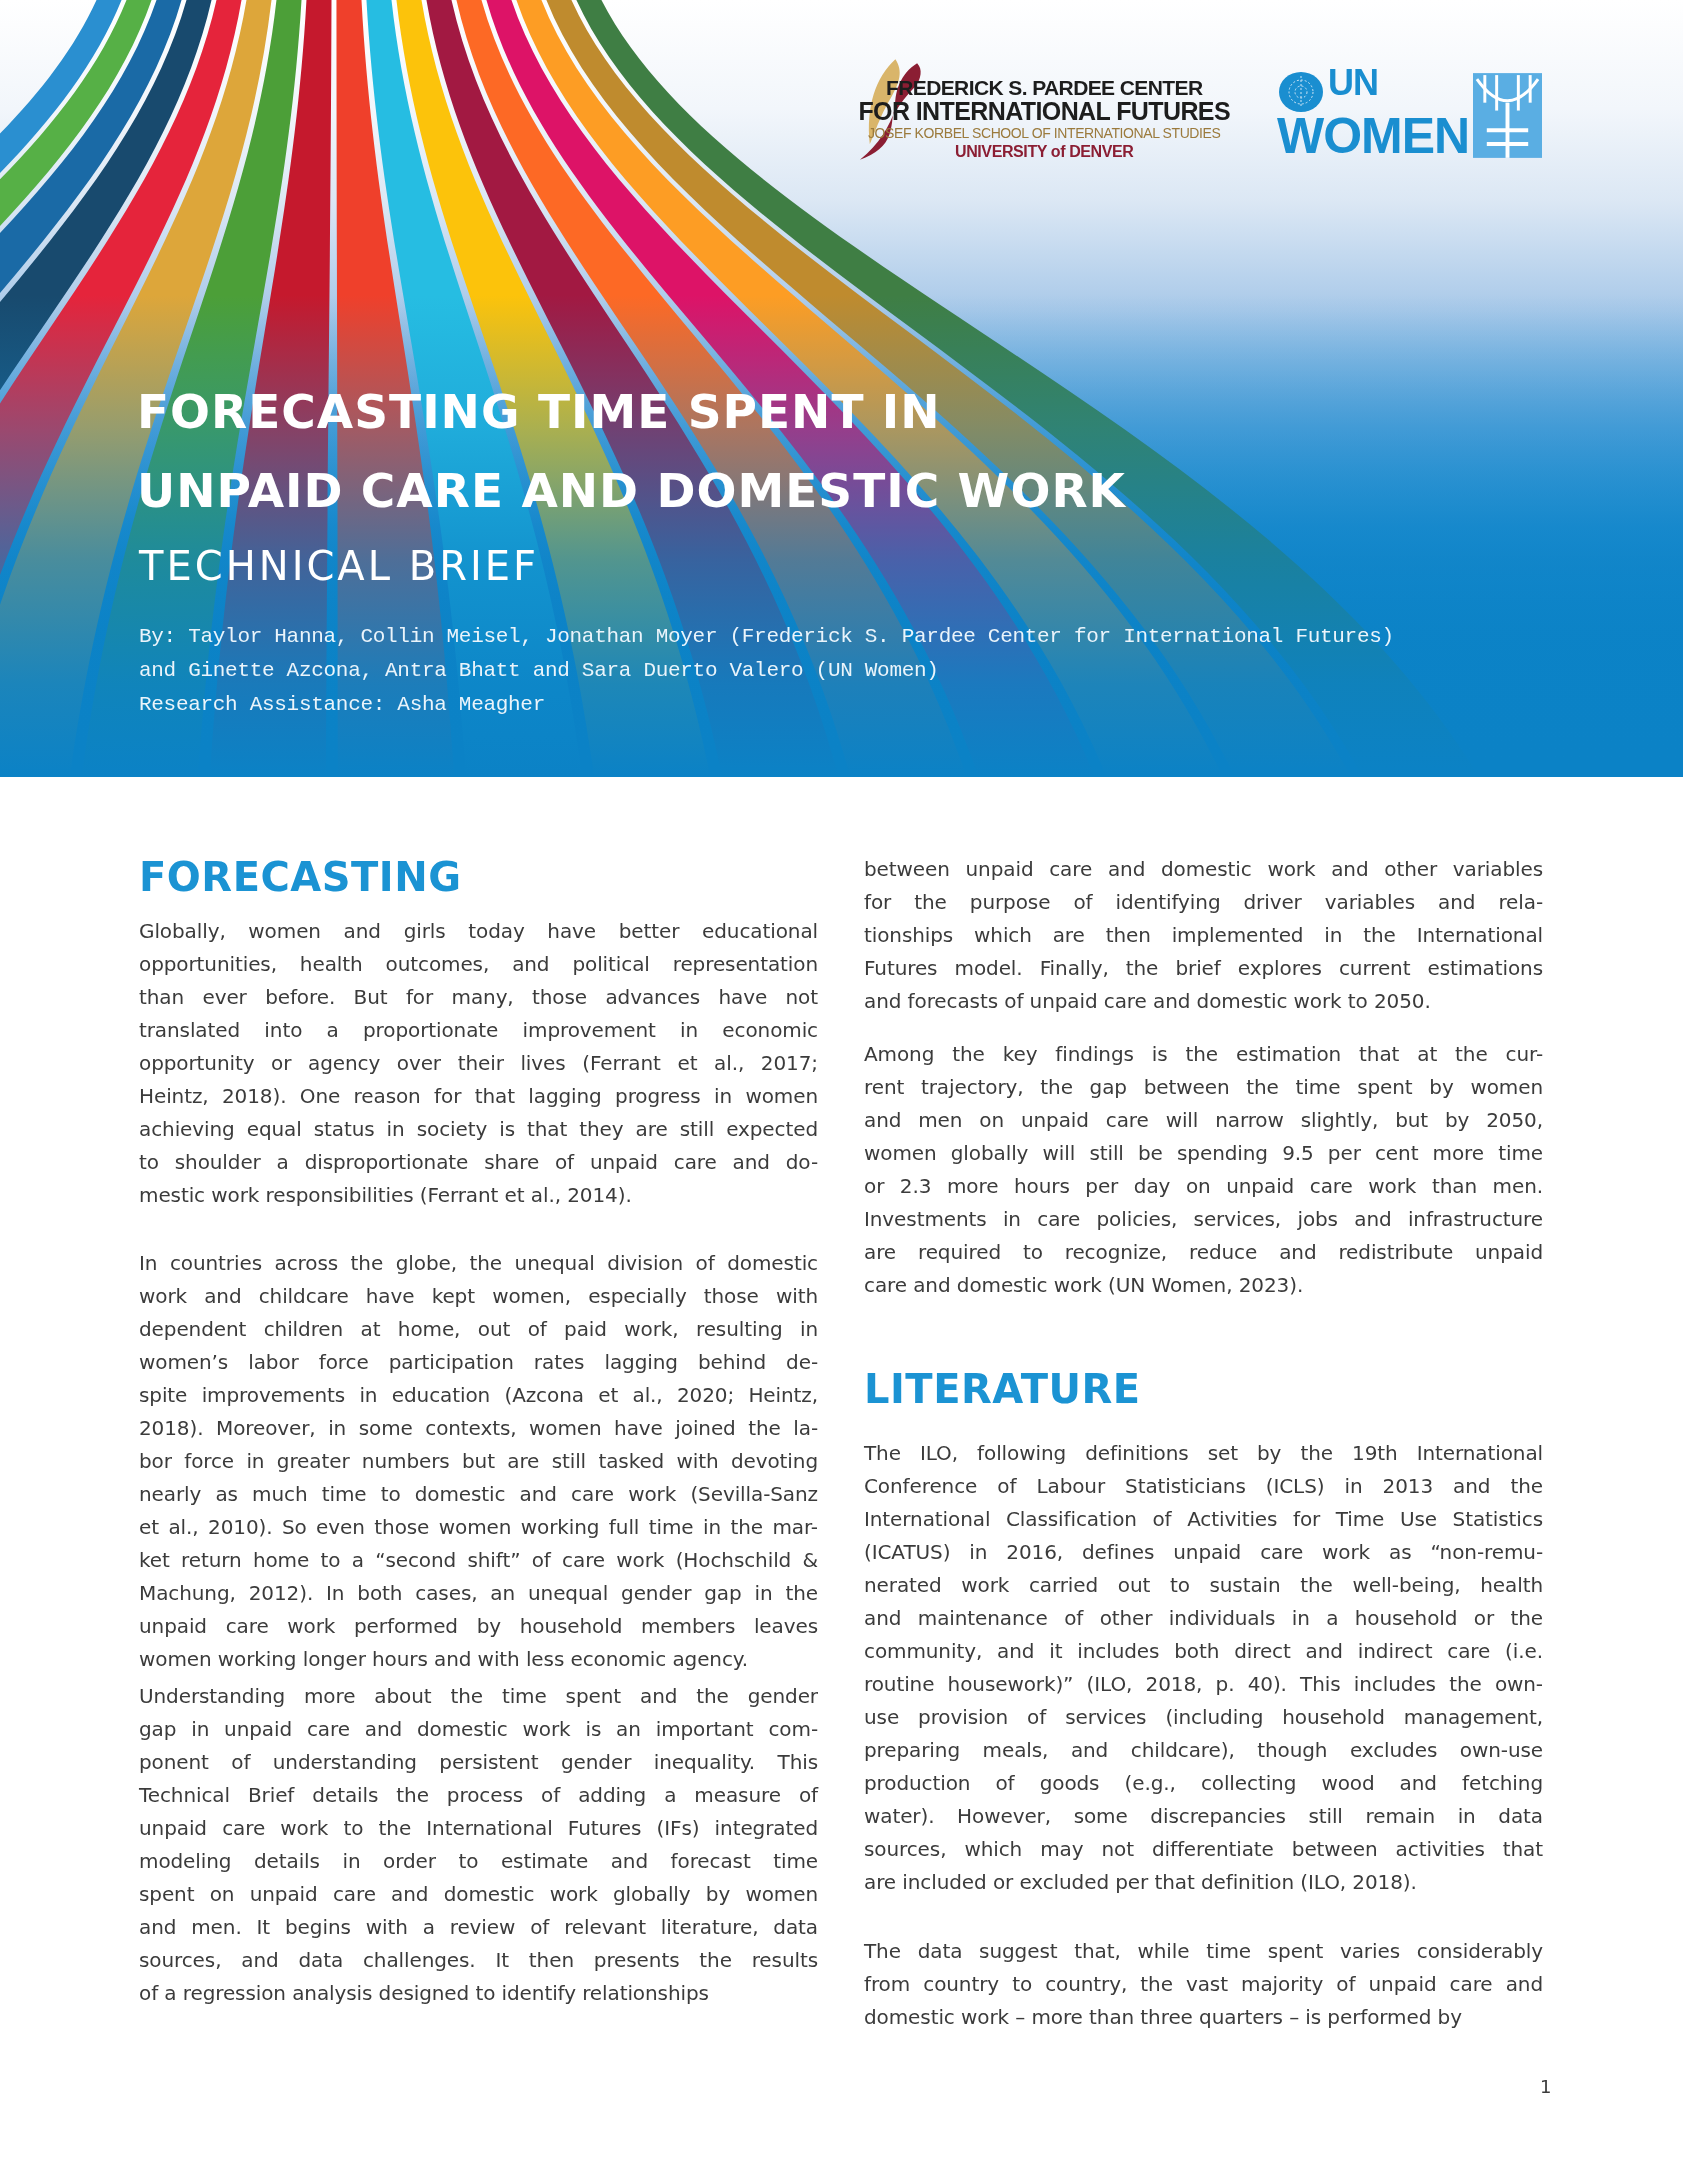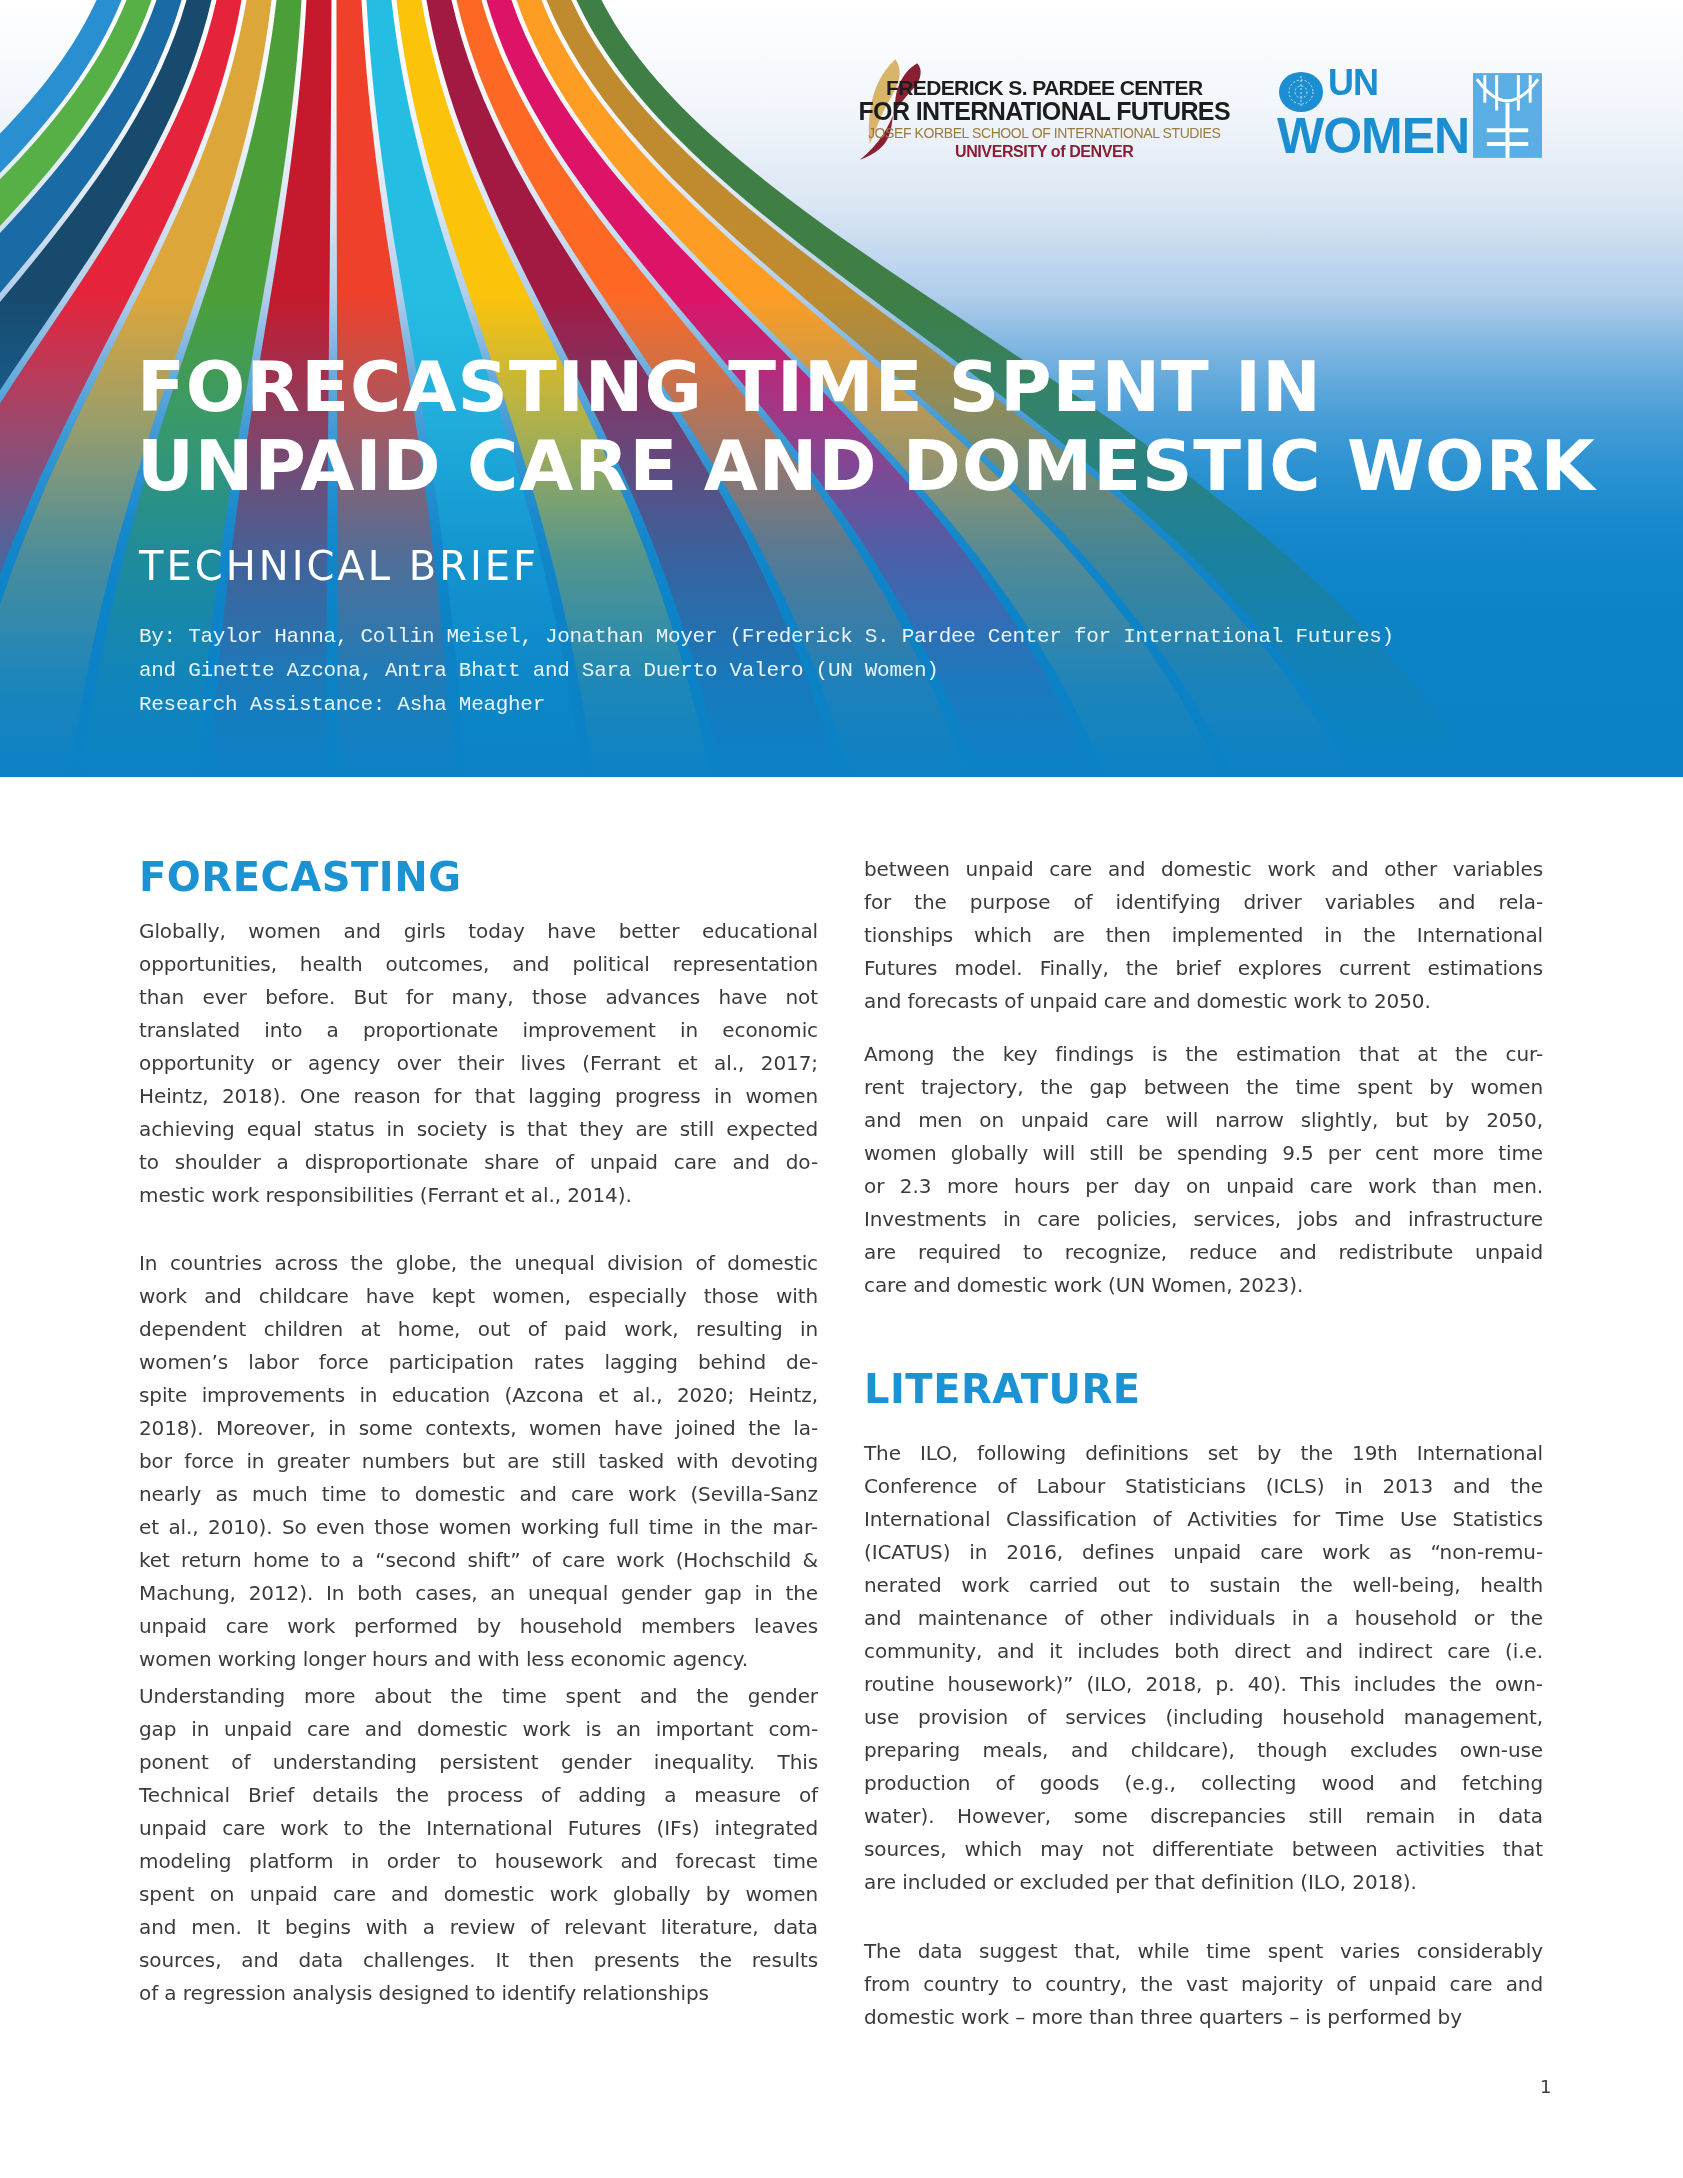--- a/index.html
+++ b/index.html
@@ -29,23 +29,23 @@
     .pardee-l4 { font-size: 16px; color: #8b1e33; font-weight: 700; letter-spacing: -0.4px; margin-top: 4px; }
 
     .unw-logo { position: absolute; left: 1277px; top: 69px; width: 277px; height: 94px; }
     .unw-globe { position: absolute; left: 0; top: 2px; width: 48px; height: 42px; }
     .unw-un { position: absolute; left: 51px; top: -4px; font-size: 36px; font-weight: 700; color: #1a8ed0; letter-spacing: -1px; line-height: 1; }
     .unw-women { position: absolute; left: 0; top: 42px; font-size: 50px; font-weight: 700; color: #1a8ed0; letter-spacing: -1px; line-height: 1; }
     .unw-emblem { position: absolute; left: 196px; top: 4px; width: 69px; height: 85px; }
 
     
     .title {
-      position: absolute; left: 137px; top: 348px; width: 1485px;
+      position: absolute; left: 137px; top: 372px; width: 1485px;
       font-family: "DejaVu Sans", sans-serif; font-weight: 700; color: #ffffff;
-      font-size: 70px; line-height: 79px; letter-spacing: 1px;
+      font-size: 47px; line-height: 79px; letter-spacing: 1px;
     }
     .title .line { display: block; white-space: nowrap; }
     .subtitle {
       position: absolute; left: 139px; top: 543px;
       font-family: "DejaVu Sans", sans-serif; color: #ffffff; font-size: 40px; letter-spacing: 3px; font-weight: 400;
     }
     .byline {
       position: absolute; left: 139px; top: 620px; width: 1287px;
       font-family: Liberation Mono, monospace; font-weight: 300; color: #eaf4fb; font-size: 21px; line-height: 34px; letter-spacing: -0.3px;
     }
@@ -172,21 +172,21 @@
       <span class="ln">Machung, 2012). In both cases, an unequal gender gap in the</span>
       <span class="ln">unpaid care work performed by household members leaves</span>
       <span class="ln last">women working longer hours and with less economic agency.</span>
     </div>
   <div class="para" style="top:1680px;">
       <span class="ln">Understanding more about the time spent and the gender</span>
       <span class="ln">gap in unpaid care and domestic work is an important com-</span>
       <span class="ln">ponent of understanding persistent gender inequality. This</span>
       <span class="ln">Technical Brief details the process of adding a measure of</span>
       <span class="ln">unpaid care work to the International Futures (IFs) integrated</span>
-      <span class="ln">modeling platform in order to housework and forecast time</span>
+      <span class="ln">modeling details in order to estimate and forecast time</span>
       <span class="ln">spent on unpaid care and domestic work globally by women</span>
       <span class="ln">and men. It begins with a review of relevant literature, data</span>
       <span class="ln">sources, and data challenges. It then presents the results</span>
       <span class="ln last">of a regression analysis designed to identify relationships</span>
     </div>
 </div>
 
 <div class="col col-right">
   <div class="para" style="top:853px;">
       <span class="ln">between unpaid care and domestic work and other variables</span>

